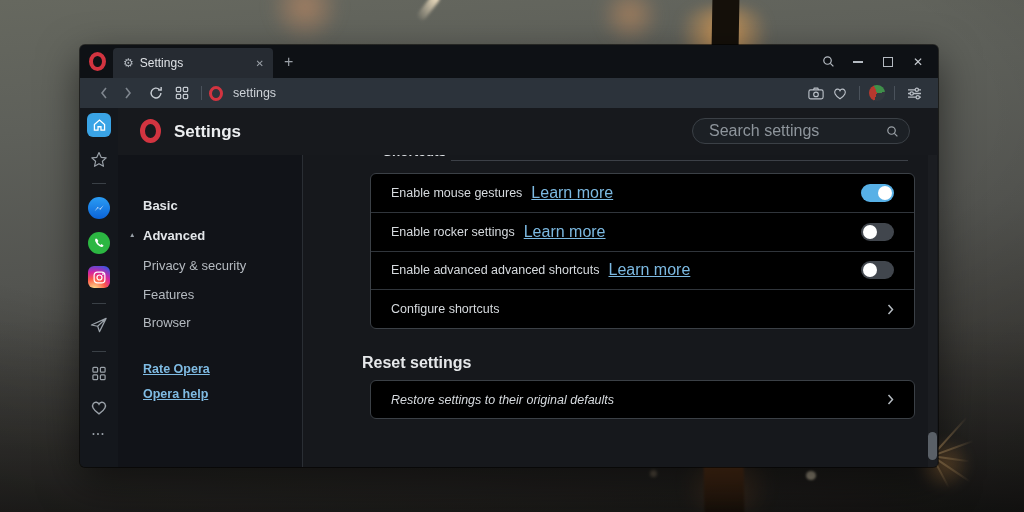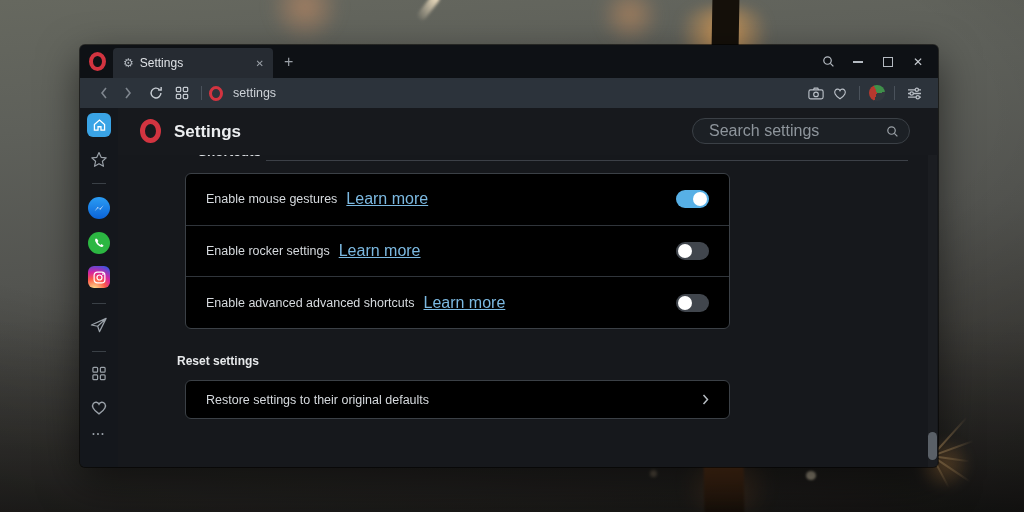--- a/index.html
+++ b/index.html
@@ -87,33 +87,33 @@
   .nav-sub { color:#b5bac0; }
   .nav-link { color:#7fbbe3; font-weight:bold; font-size:12.5px; text-decoration:underline; }
   .adv-marker { position:absolute; left:11px; top:76px; font-size:6.5px; color:#99a0a7; }
 
   .smain { flex:1; position:relative; background:#16181c; }
   .clipped { position:absolute; left:80px; top:0; height:6px; overflow:hidden; }
   .clipped span { display:block; margin-top:-11px; font-size:13.5px; font-weight:bold; color:#dfe2e6; }
   .topline { position:absolute; left:148px; right:30px; top:5px; height:1px; background:#3c4047; }
   .card { position:absolute; left:59px; width:545px; background:#000000; border:1px solid #3b4046; border-radius:6px; display:flex; flex-direction:column; overflow:hidden;margin-left:8px; }
   .card1 { top:18px; height:156px; }
-  .card2 { top:225px; height:39px; }
+  .card2 { top:225px; height:39px;font-style:italic; }
   .crow { flex:1; display:flex; align-items:center; padding:0 20px; }
   .crow + .crow { border-top:1px solid #30353b; }
   .crow-label { font-size:12.5px; color:#d6dade; }
   .crow-link { font-size:16px; color:#7cb9e1; text-decoration:underline; margin-left:9px; }
   .crow-spacer { flex:1; }
   .toggle { width:33px; height:18px; border-radius:9px; position:relative; flex:none; }
   .toggle.on { background:#57b0e6; }
   .toggle.off { background:#41464d; }
   .toggle .knob { position:absolute; top:2px; width:14px; height:14px; border-radius:50%; background:#fff; }
   .toggle.on .knob { right:2px; }
   .toggle.off .knob { left:2px; }
-  .reset-h { position:absolute; left:59px; top:199px; font-size:12px; font-weight:bold; color:#e6e8ea; }
+  .reset-h { position:absolute; left:59px; top:199px; font-size:16px; font-weight:bold; color:#e6e8ea; }
   .scroll-track { position:absolute; right:1px; top:0; bottom:0; width:9px; background:rgba(255,255,255,.025); }
   .scroll-thumb { position:absolute; right:1px; bottom:7px; width:9px; height:28px; border-radius:4.5px; background:#5a6067; }
 
   svg { display:block; }
 </style>
 </head>
 <body>
 
 <div id="stage">
   <div class="abs bokeh b1"></div>
@@ -293,20 +293,30 @@
             <input type="text" placeholder="Search settings" style="">
             <svg class="search-mag" width="13" height="13" viewBox="0 0 16 16">
                 <circle cx="6.8" cy="6.8" r="4.6" fill="none" stroke="#9aa0a6" stroke-width="1.5"></circle>
                 <line x1="10.3" y1="10.3" x2="14" y2="14" stroke="#9aa0a6" stroke-width="1.5"></line>
               </svg>
           </div>
         </div>
 
         <div class="columns">
 
+          <div class="snav">
+            <div class="nav-item nav-top" style="top:43px;">Basic</div>
+            <span class="adv-marker">▲</span>
+            <div class="nav-item nav-top" style="top:73px;">Advanced</div>
+            <div class="nav-item nav-sub" style="top:103px;">Privacy &amp; security</div>
+            <div class="nav-item nav-sub" style="top:132px;">Features</div>
+            <div class="nav-item nav-sub" style="top:160px;">Browser</div>
+            <div class="nav-item nav-link" style="top:207px;">Rate Opera</div>
+            <div class="nav-item nav-link" style="top:232px;">Opera help</div>
+          </div>
 
           <div class="smain">
             <div class="clipped">
                 <span>Shortcuts</span>
               </div>
             <div class="topline"></div>
 
             <div class="card card1">
               <div class="crow">
                 <span class="crow-label">Enable mouse gestures</span>
@@ -325,33 +335,40 @@
                   </span>
               </div>
               <div class="crow">
                 <span class="crow-label">Enable advanced advanced shortcuts</span>
                 <span class="crow-link">Learn more</span>
                 <span class="crow-spacer"></span>
                 <span class="toggle off">
                     <span class="knob"></span>
                   </span>
               </div>
-            </div>
-
-            <div class="reset-h">Reset settings</div>
-
-            <div class="card card2">
-              <div class="crow">
-                <span class="crow-label">Restore settings to their original defaults</span>
+              <div class="crow">
+                <span class="crow-label">Configure shortcuts</span>
                 <span class="crow-spacer"></span>
                 <svg width="7" height="11" viewBox="0 0 7 11">
                     <polyline points="1.5,1 5.5,5.5 1.5,10" fill="none" stroke="#b6bcc2" stroke-width="1.5"></polyline>
                   </svg>
               </div>
             </div>
+
+            <div class="reset-h">Reset settings</div>
+
+            <div class="card card2">
+              <div class="crow">
+                <span class="crow-label">Restore settings to their original defaults</span>
+                <span class="crow-spacer"></span>
+                <svg width="7" height="11" viewBox="0 0 7 11">
+                    <polyline points="1.5,1 5.5,5.5 1.5,10" fill="none" stroke="#b6bcc2" stroke-width="1.5"></polyline>
+                  </svg>
+              </div>
+            </div>
           </div>
         </div>
 
         <div class="scroll-track"></div>
         <div class="scroll-thumb"></div>
       </div>
     </div>
   </div>
 </div>
 

